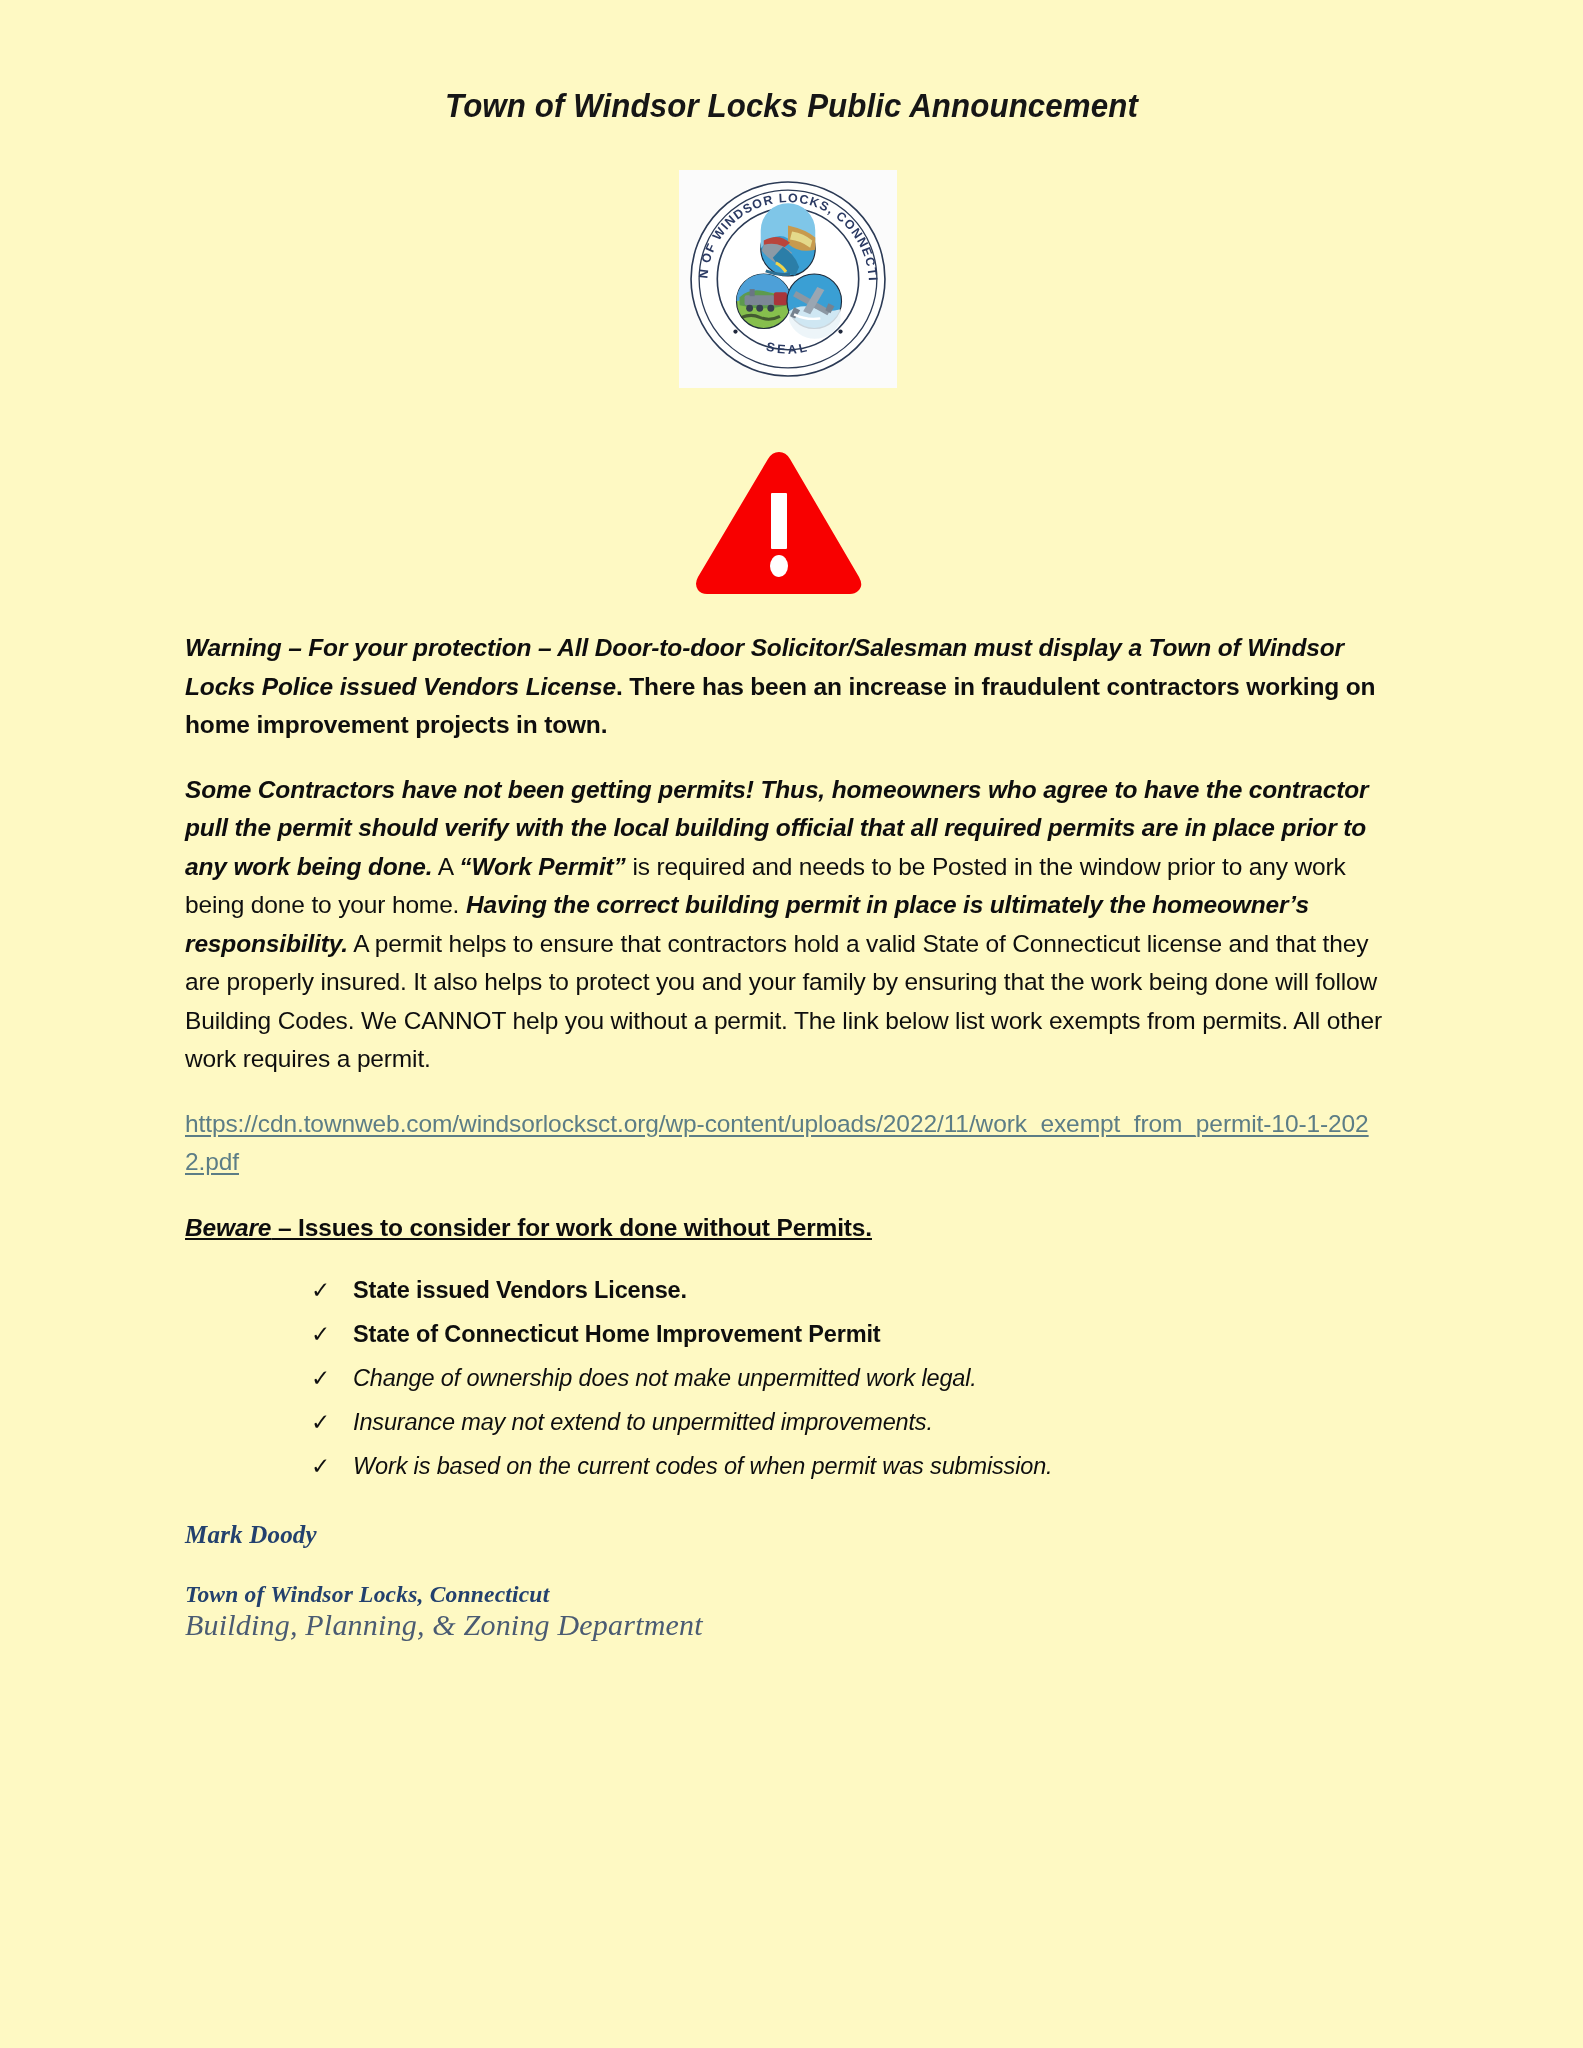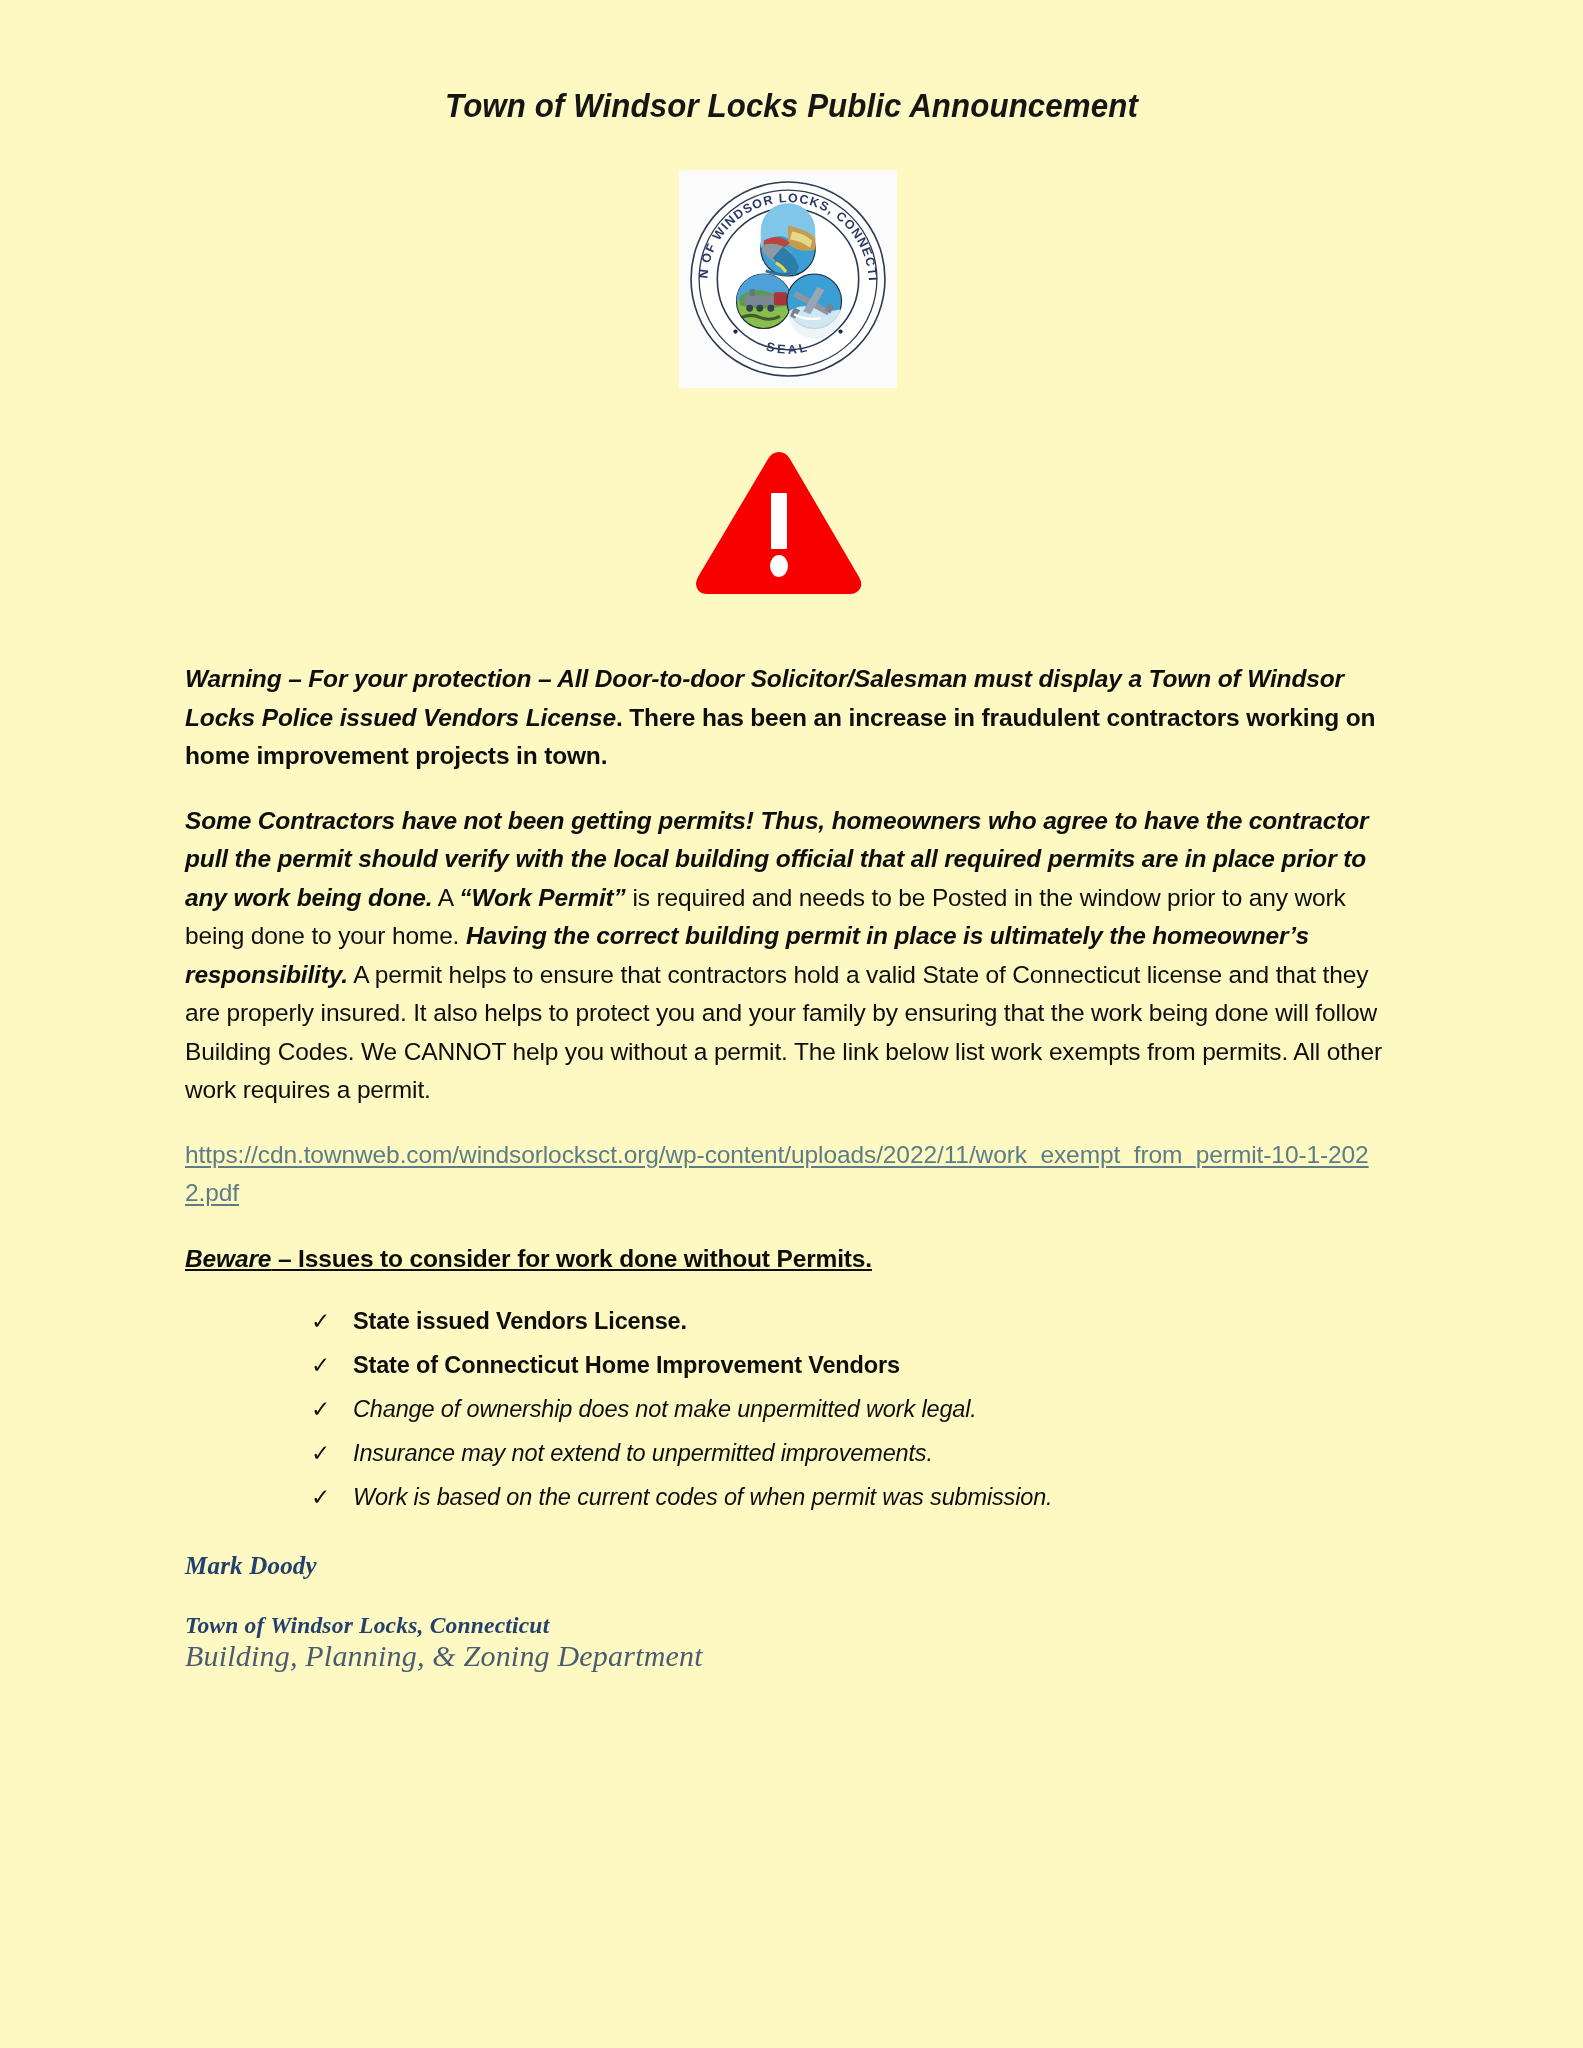--- a/index.html
+++ b/index.html
@@ -64,21 +64,21 @@
     top: 447px;
     left: 693px;
     width: 172px;
     height: 148px;
   }
 
   
   .body-col {
     position: absolute;
     left: 185px;
-    top: 660px;
+    top: 629px;
     width: 1200px;
   }
 
   p.para {
     margin: 0 0 26px 0;
     font-size: 24.5px;
     line-height: 38.5px;
     color: #0e0e0e;
     letter-spacing: -0.15px;
   }
@@ -275,21 +275,21 @@
       <span class="bi">Beware</span><span class="b"> – Issues to consider for work done without Permits.</span>
     </p>
 
     <ul class="checklist">
       <li class="bold">
         <span class="check">✓</span>
         <span class="bullet-text">State issued Vendors License.</span>
       </li>
       <li class="bold">
         <span class="check">✓</span>
-        <span class="bullet-text">State of Connecticut Home Improvement Vendors</span>
+        <span class="bullet-text">State of Connecticut Home Improvement Permit</span>
       </li>
       <li class="ital">
         <span class="check">✓</span>
         <span class="bullet-text">Change of ownership does not make unpermitted work legal.</span>
       </li>
       <li class="ital">
         <span class="check">✓</span>
         <span class="bullet-text">Insurance may not extend to unpermitted improvements.</span>
       </li>
       <li class="ital">

